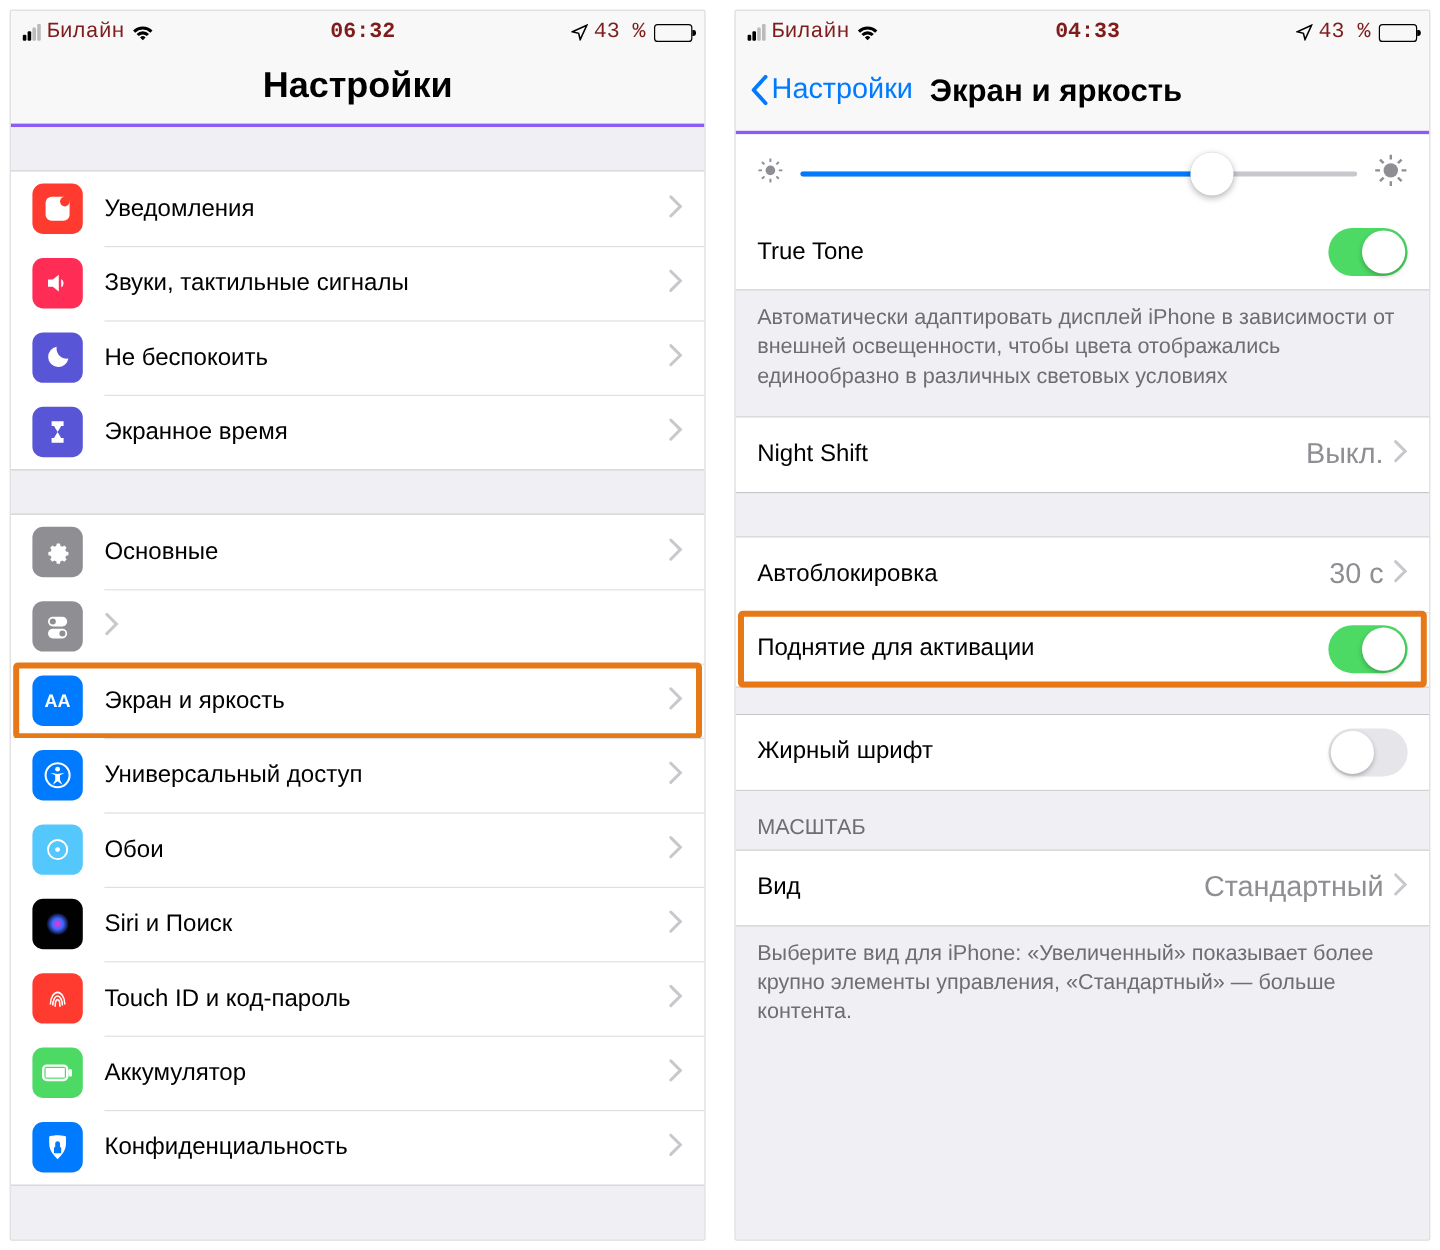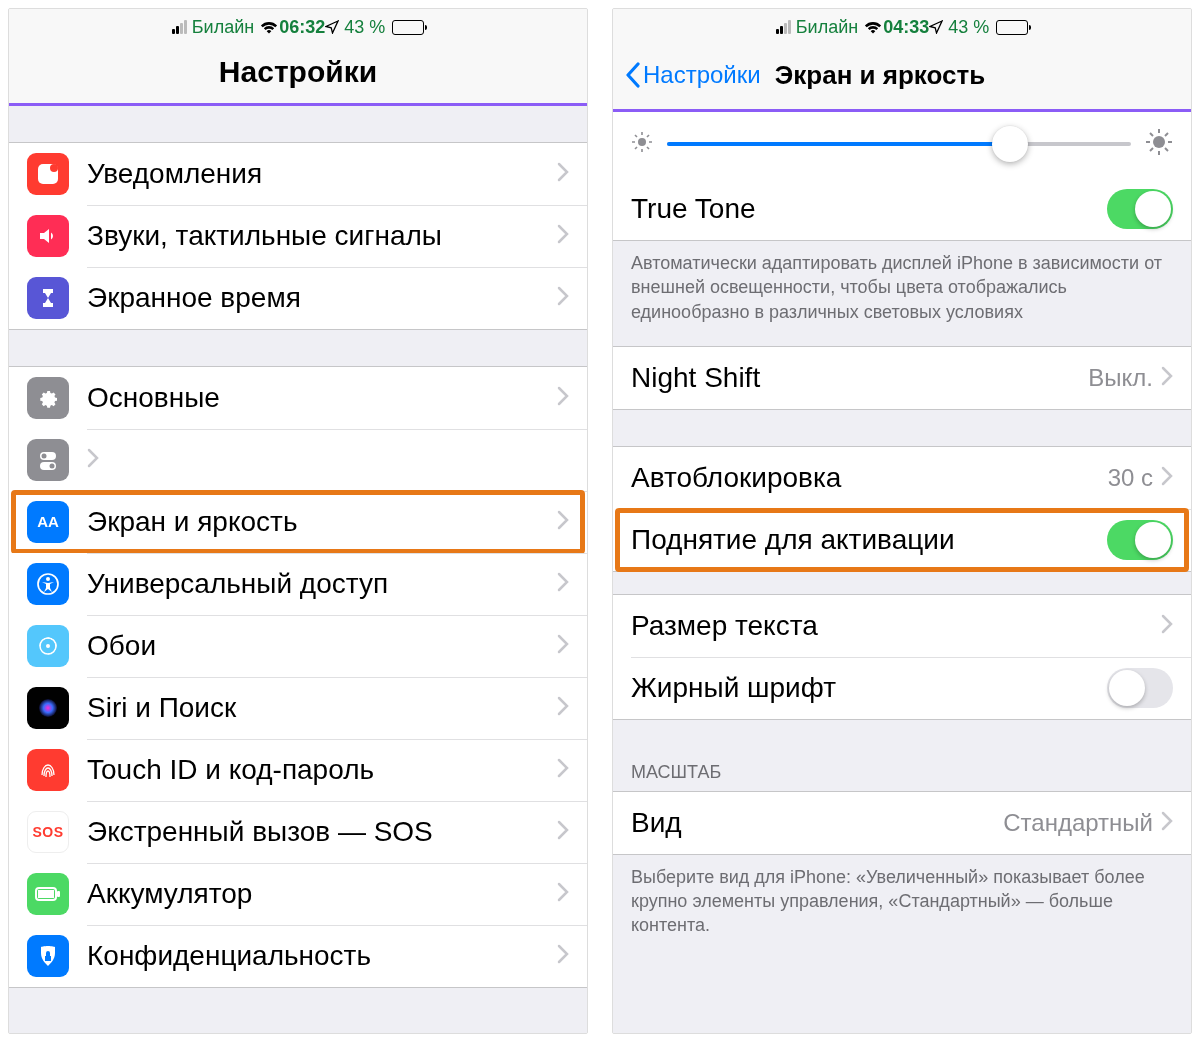--- a/index.html
+++ b/index.html
@@ -20,25 +20,26 @@
     overflow: hidden;
     display: flex;
     flex-direction: column;
   }
   
   .statusbar {
     height: 36px;
     background: #f8f8f8;
     display: flex;
     align-items: center;
-    justify-content: center;
+    justify-content: space-between;
     padding: 0 10px;
     font-size: 18px;
     font-weight: 500;
-    color: #15803d;
+    color: #7f1d1d;
+    font-family: Liberation Mono, monospace;
   }
   .sb-left, .sb-right { display: flex; align-items: center; gap: 5px; }
   .sb-center { font-weight: 600; }
   .signal-bars {
     display: inline-flex; align-items: flex-end; gap: 1px; height: 14px;
   }
   .signal-bars span { width: 3px; background: #000; border-radius: 1px; }
   .signal-bars span:nth-child(1){height:5px;}
   .signal-bars span:nth-child(2){height:8px;}
   .signal-bars span:nth-child(3){height:11px;background:#bbb;}
@@ -93,30 +94,29 @@
     content:""; position:absolute; left:78px; right:0; top:0;
     border-top:1px solid #e0e0e2;
   }
   .row.noicon + .row.noicon::before,
   .row.noicon::before { left:18px; }
   .icon-sq {
     width:42px; height:42px; border-radius:9px; margin-right:18px;
     flex-shrink:0; display:flex; align-items:center; justify-content:center;
     color:#fff;
   }
-  .row-label { font-size:28px; color:#000; flex:1; }
+  .row-label { font-size:20px; color:#000; flex:1; }
   .row-detail { font-size:24px; color:#8e8e93; margin-right:8px; }
   .chev { color:#c7c7cc; flex-shrink:0; }
   .footer-text {
     font-size:18px; color:#6d6d72; padding:10px 18px 4px; line-height:1.35;
   }
   .header-text {
     font-size:18px; color:#6d6d72; padding: 20px 18px 8px;
     text-transform: none;
-    margin-top: 22px;
   }
   .highlight {
     position:relative;
   }
   .highlight::after {
     content:""; position:absolute; left:2px; right:2px; top:-1px; bottom:-1px;
     border:5px solid #e77817; border-radius:4px; pointer-events:none;
   }
   
   .toggle {
@@ -210,20 +210,31 @@
               <path d="M2 2l8 8-8 8" fill="none" stroke="currentColor" stroke-width="2.5" stroke-linecap="round"></path>
             </svg></span>
       </div>
       <div class="row">
         <div class="icon-sq" style="background:#ff2d55">
           <svg width="24" height="24" viewBox="0 0 24 24" fill="#fff">
               <path d="M4 9v6h4l5 4V5L8 9zm13 3a4 4 0 0 0-2-3.5v7A4 4 0 0 0 17 12z"></path>
             </svg>
         </div>
         <div class="row-label">Звуки, тактильные сигналы</div>
+        <span class="chev"><svg width="12" height="20" viewBox="0 0 12 20">
+              <path d="M2 2l8 8-8 8" fill="none" stroke="currentColor" stroke-width="2.5" stroke-linecap="round"></path>
+            </svg></span>
+      </div>
+      <div class="row">
+        <div class="icon-sq purple">
+          <svg width="24" height="24" viewBox="0 0 24 24" fill="#fff">
+              <path d="M21 12.8A8.5 8.5 0 0 1 11.2 3 8.5 8.5 0 1 0 21 12.8z"></path>
+            </svg>
+        </div>
+        <div class="row-label">Не беспокоить</div>
         <span class="chev"><svg width="12" height="20" viewBox="0 0 12 20">
               <path d="M2 2l8 8-8 8" fill="none" stroke="currentColor" stroke-width="2.5" stroke-linecap="round"></path>
             </svg></span>
       </div>
       <div class="row">
         <div class="icon-sq indigo">
           <svg width="24" height="24" viewBox="0 0 24 24" fill="#fff">
               <path d="M7 3h10v4H7zm0 14h10v4H7zM9 7h6l-3 5 3 5H9l3-5z"></path>
             </svg>
         </div>
@@ -315,29 +326,20 @@
               <path d="M2 2l8 8-8 8" fill="none" stroke="currentColor" stroke-width="2.5" stroke-linecap="round"></path>
             </svg></span>
       </div>
       <div class="row">
         <div class="icon-sq" style="background:#ff3b30">
           <svg width="26" height="26" viewBox="0 0 26 26" fill="none" stroke="#fff" stroke-width="1.3">
               <path d="M7 18c0-6 3-10 6-10s6 4 6 10M9 19c0-5 2-8 4-8s4 3 4 8M11 20c0-4 1-6 2-6s2 2 2 6"></path>
             </svg>
         </div>
         <div class="row-label">Touch ID и код-пароль</div>
-        <span class="chev"><svg width="12" height="20" viewBox="0 0 12 20">
-              <path d="M2 2l8 8-8 8" fill="none" stroke="currentColor" stroke-width="2.5" stroke-linecap="round"></path>
-            </svg></span>
-      </div>
-      <div class="row">
-        <div class="icon-sq" style="background:#fff;border:1px solid #eee">
-          <span style="color:#ff3b30;font-weight:800;font-size:14px;letter-spacing:.5px">SOS</span>
-        </div>
-        <div class="row-label">Экстренный вызов — SOS</div>
         <span class="chev"><svg width="12" height="20" viewBox="0 0 12 20">
               <path d="M2 2l8 8-8 8" fill="none" stroke="currentColor" stroke-width="2.5" stroke-linecap="round"></path>
             </svg></span>
       </div>
       <div class="row">
         <div class="icon-sq green">
           <svg width="28" height="16" viewBox="0 0 28 16">
               <rect x="2" y="2" width="20" height="12" rx="3" fill="none" stroke="#fff" stroke-width="2"></rect>
               <rect x="4" y="4" width="16" height="8" fill="#fff"></rect>
               <rect x="23" y="5" width="3" height="6" rx="1" fill="#fff"></rect>
@@ -475,26 +477,20 @@
         <div class="row-label">Поднятие для активации</div>
         <div class="toggle on">
             <div class="toggle-knob"></div>
           </div>
       </div>
     </div>
 
     <div class="spacer" style="height:22px"></div>
     <div class="group">
       <div class="row noicon">
-        <div class="row-label">Размер текста</div>
-        <span class="chev"><svg width="12" height="20" viewBox="0 0 12 20">
-              <path d="M2 2l8 8-8 8" fill="none" stroke="currentColor" stroke-width="2.5" stroke-linecap="round"></path>
-            </svg></span>
-      </div>
-      <div class="row noicon">
         <div class="row-label">Жирный шрифт</div>
         <div class="toggle">
             <div class="toggle-knob"></div>
           </div>
       </div>
     </div>
 
     <div class="header-text">МАСШТАБ</div>
     <div class="group">
       <div class="row noicon">

